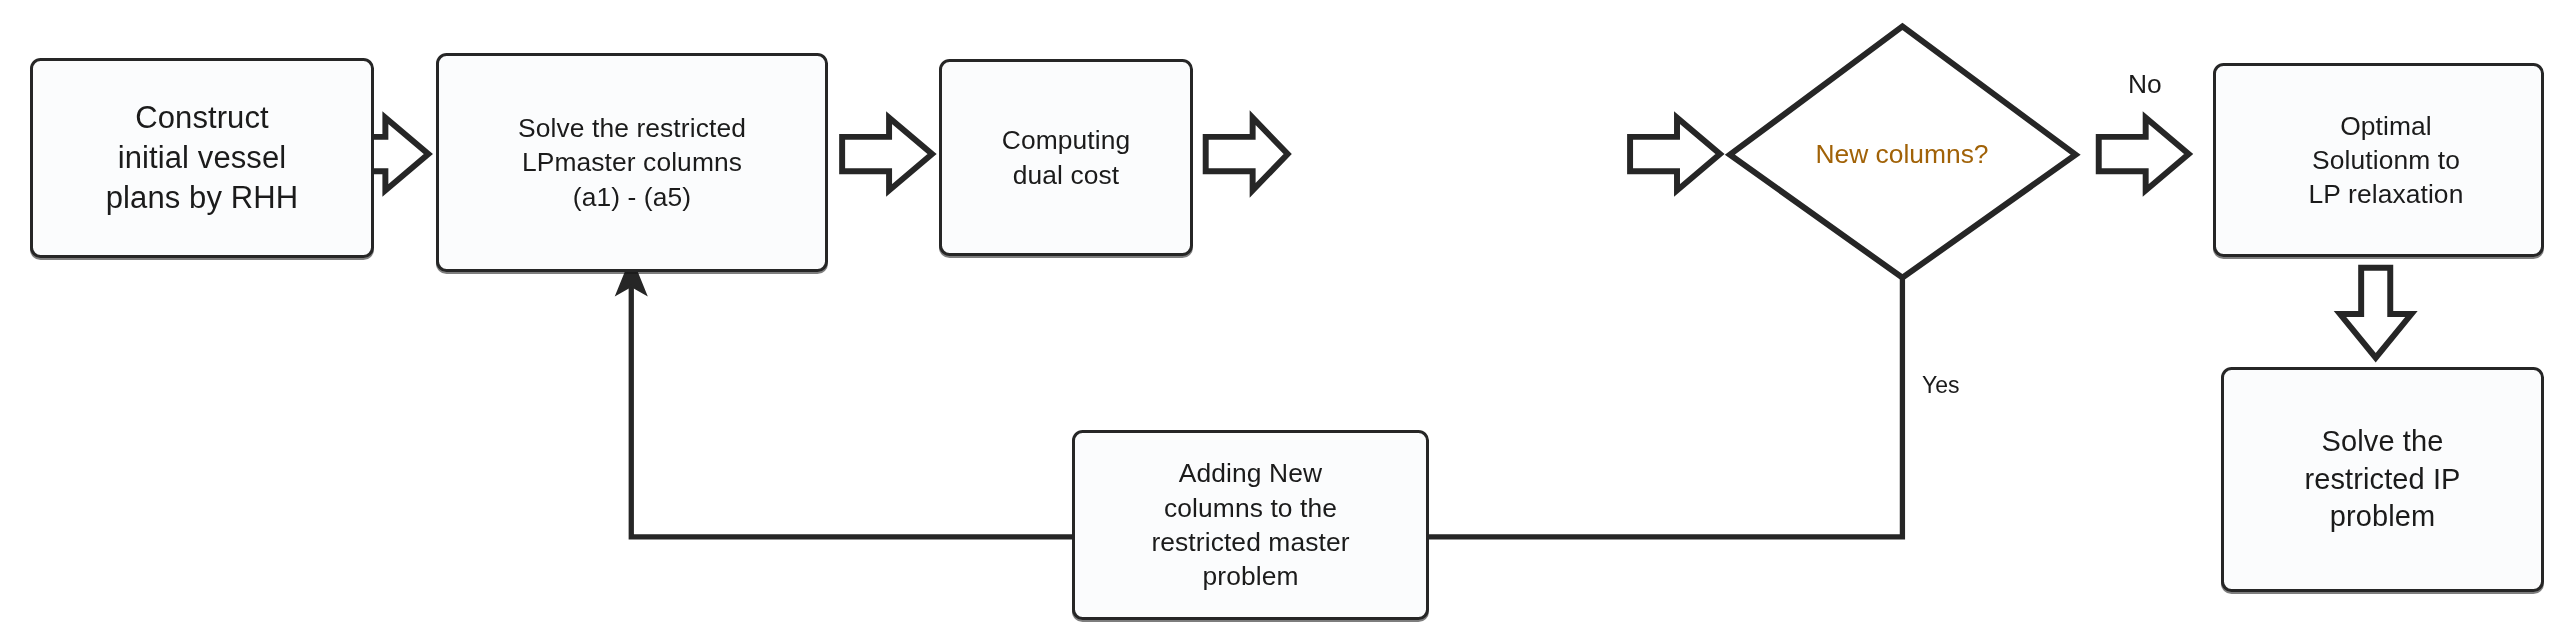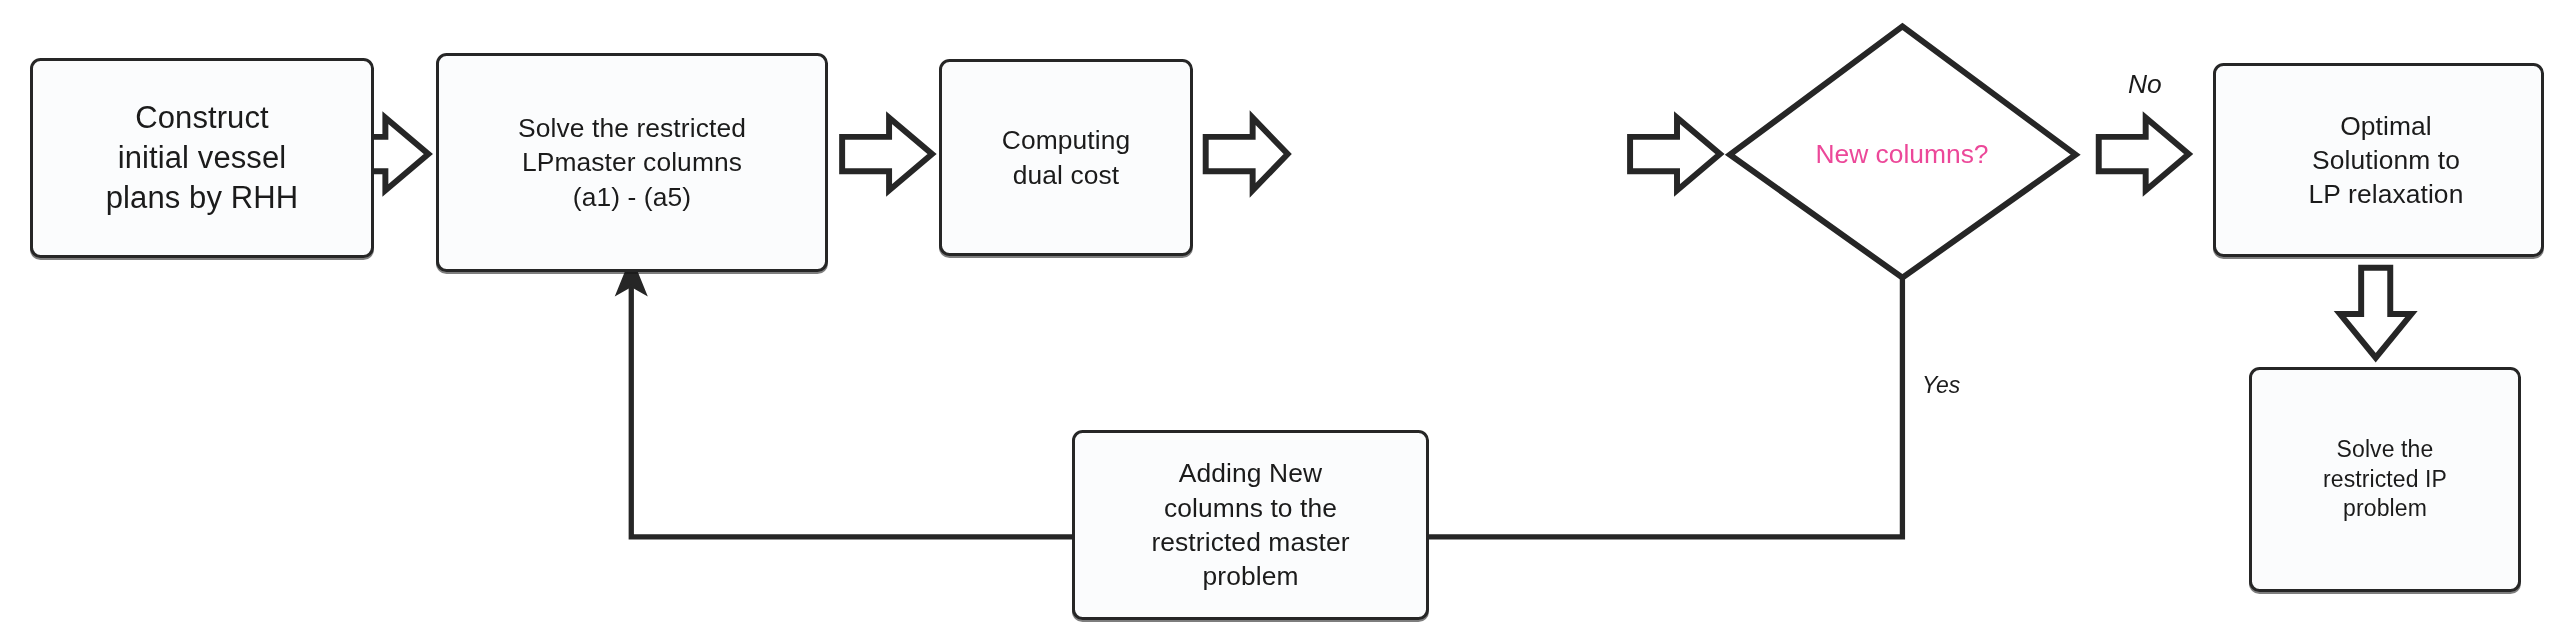--- a/index.html
+++ b/index.html
@@ -46,27 +46,26 @@
   .proc .txt {
     padding: 0 9.3px;
     white-space: pre-line;
   }
   .decision-label {
     position: absolute;
     display: flex;
     align-items: center;
     justify-content: center;
     text-align: center;
-    color: #ec4899;
+    color: #a16207;
   }
   .edge-label {
     position: absolute;
     color: #1b1b1b;
     white-space: nowrap;
-    font-style: italic;
   }
 </style>
 </head>
 <body>
 
 <div id="canvas">
 
   <svg class="layer" viewBox="0 0 3897 971" preserveAspectRatio="none">
 
     <polygon points="512,207 583,207 583,178 648,233 583,288 583,259 512,259" fill="#ffffff" stroke="#262626" stroke-width="9" stroke-linejoin="miter"></polygon>
@@ -111,21 +110,21 @@
   <div class="decision-label" style="left:1758px; top:128px; width:288px; height:53px; font-size:26.4px;">
     <span>New columns?</span>
   </div>
 
   <div class="node proc" style="left:2213px; top:63px; width:331px; height:194px; font-size:26.4px;padding-left:15px;">
     <span class="txt">Optimal
 Solutionm to
 LP relaxation</span>
   </div>
 
-  <div class="node proc" style="left:2221px; top:367px; width:272px; height:225px; font-size:23px;margin-left:28px;">
+  <div class="node proc" style="left:2221px; top:367px; width:323px; height:225px; font-size:29px;">
     <span class="txt">Solve the
 restricted IP
 problem</span>
   </div>
 
   <div class="node proc" style="left:1072px; top:430px; width:357px; height:190px; font-size:26.4px;">
     <span class="txt">Adding New
 columns to the
 restricted master
 problem</span>

